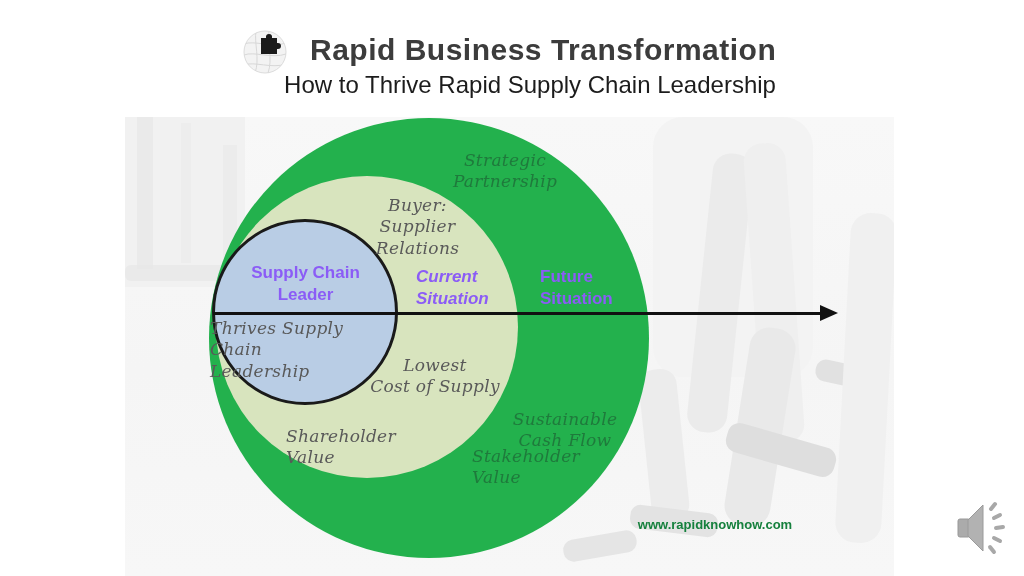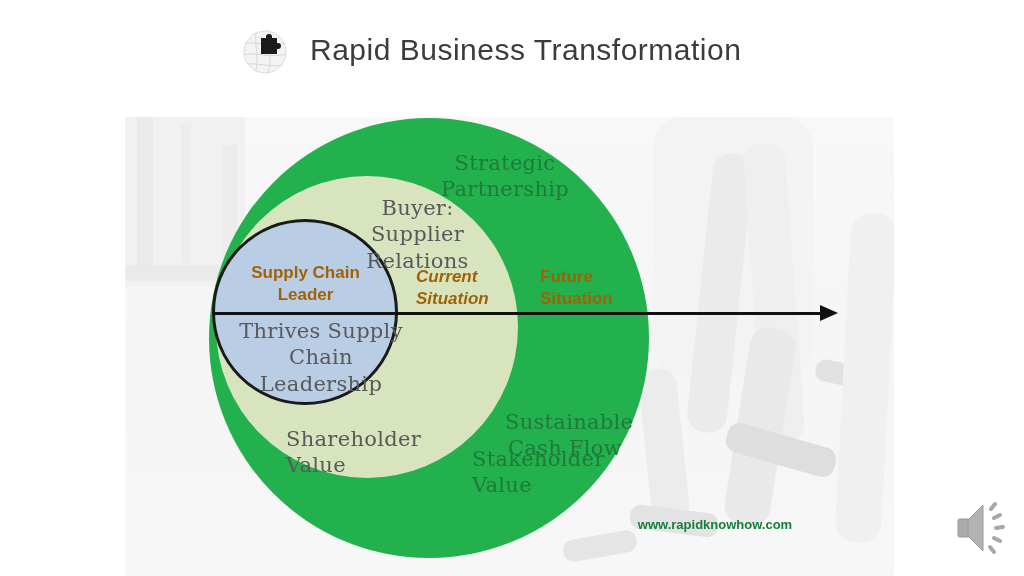--- a/index.html
+++ b/index.html
@@ -7,21 +7,21 @@
   body { font-family: "Liberation Sans", sans-serif; background: #ffffff; overflow: hidden; }
 
   #slide { position: relative; width: 1024px; height: 576px; background: #ffffff; overflow: hidden; }
 
   .pre { white-space: pre-line; }
 
   
   .logo { position: absolute; left: 242px; top: 29px; width: 46px; height: 46px; }
   .title {
     position: absolute; left: 310px; top: 33px; width: 480px;
-    font-size: 30px; font-weight: 400; color: #3c3c3c; letter-spacing: 0.5px;
+    font-size: 30px; font-weight: 700; color: #3c3c3c; letter-spacing: 0.5px;
   }
   .subtitle {
     position: absolute; left: 230px; top: 71px; width: 600px; text-align: center;
     font-size: 24px; font-weight: 400; color: #1c1c1c;
   }
 
   
   .photo {
     position: absolute; left: 125px; top: 117px; width: 769px; height: 459px;
     background: linear-gradient(180deg, #f8f8f8 0%, #f5f5f5 55%, #f7f7f7 100%);
@@ -37,37 +37,37 @@
 
   
   .arrow-line { position: absolute; left: 213px; top: 312px; width: 611px; height: 3px; background: #111; }
   .arrow-head {
     position: absolute; left: 820px; top: 305px; width: 0; height: 0;
     border-left: 18px solid #111; border-top: 8px solid transparent; border-bottom: 8px solid transparent;
   }
 
   
   .stage {
-    position: absolute; font-weight: 700; font-size: 17px; line-height: 1.3; color: #a16207;
+    position: absolute; font-weight: 700; font-size: 17px; line-height: 1.3; color: #8b5cf6;
   }
   .hand {
-    position: absolute; font-family: "DejaVu Serif", serif; 
-    font-size: 21px; line-height: 1.25; letter-spacing: 0.3px;
+    position: absolute; font-family: "DejaVu Serif", serif; font-style: italic;
+    font-size: 17px; line-height: 1.25; letter-spacing: 0.3px;
   }
   .hand-gray  { color: #595959; }
   .hand-green { color: #1F7A3C; }
   .t-center { text-align: center; }
 
   .lbl-strategic   { left: 430px; top: 150px; width: 150px; }
   .lbl-buyer       { left: 355px; top: 195px; width: 125px; }
   .lbl-leader      { left: 228px; top: 262px; width: 155px; text-align: center; }
   .lbl-current     { left: 416px; top: 266px; width: 100px; font-style: italic; }
   .lbl-future      { left: 534px; top: 266px; width: 100px; margin-left: 6px; }
   .lbl-arrow       { left: 649px; top: 263px; width: 210px; }
-  .lbl-thrives     { left: 226px; top: 318px; width: 190px; text-align: center; }
+  .lbl-thrives     { left: 210px; top: 318px; width: 190px; }
   .lbl-lowest      { left: 370px; top: 355px; width: 130px; }
   .lbl-sustainable { left: 505px; top: 361px; width: 120px; margin-top: 48px; }
   .lbl-shareholder { left: 286px; top: 426px; width: 160px; }
   .lbl-stakeholder { left: 472px; top: 446px; width: 120px; }
 
   
   .website {
     position: absolute; left: 600px; top: 517px; width: 230px; text-align: center;
     font-size: 13px; font-weight: 700; color: #15803d;
   }
@@ -106,20 +106,21 @@
     <g clip-path="url(#ball)" stroke="#d7d7d7" stroke-width="1" fill="none">
       <path d="M2 15 C 12 11, 30 19, 44 14"></path>
       <path d="M2 26 C 12 22, 30 30, 44 25"></path>
       <path d="M2 36 C 12 32, 30 40, 44 35"></path>
       <path d="M14 2 C 12 14, 18 30, 13 44"></path>
       <path d="M27 2 C 25 14, 31 30, 26 44"></path>
     </g>
     <path d="M19 9 h5 q-0.5 -4 3 -4 t3 4 h5 v5 q4 -0.5 4 3 t-4 3 v5 H19 z" fill="#1b1b1b"></path>
   </svg>
   <div class="title">Rapid Business Transformation</div>
+  <div class="subtitle">How to Thrive Rapid Supply Chain Leadership</div>
 
   <div class="circle c-outer"></div>
   <div class="circle c-middle"></div>
   <div class="circle c-inner"></div>
 
   <div class="arrow-line"></div>
   <div class="arrow-head"></div>
 
   <div class="hand hand-green t-center pre lbl-strategic">Strategic
 Partnership</div>
@@ -127,20 +128,22 @@
 Supplier
 Relations</div>
   <div class="stage pre lbl-leader">Supply Chain
 Leader</div>
   <div class="stage pre lbl-current">Current
 Situation</div>
   <div class="stage pre lbl-future">Future
 Situation</div>
   <div class="hand hand-gray pre lbl-thrives">Thrives Supply Chain
 Leadership</div>
+  <div class="hand hand-gray t-center pre lbl-lowest">Lowest
+Cost of Supply</div>
   <div class="hand hand-green t-center pre lbl-sustainable">Sustainable
 Cash Flow</div>
   <div class="hand hand-gray lbl-shareholder">Shareholder Value</div>
   <div class="hand hand-green pre lbl-stakeholder">Stakeholder
 Value</div>
 
   <div class="website">www.rapidknowhow.com</div>
 
   <svg class="audio" viewBox="0 0 64 72">
     <g>

